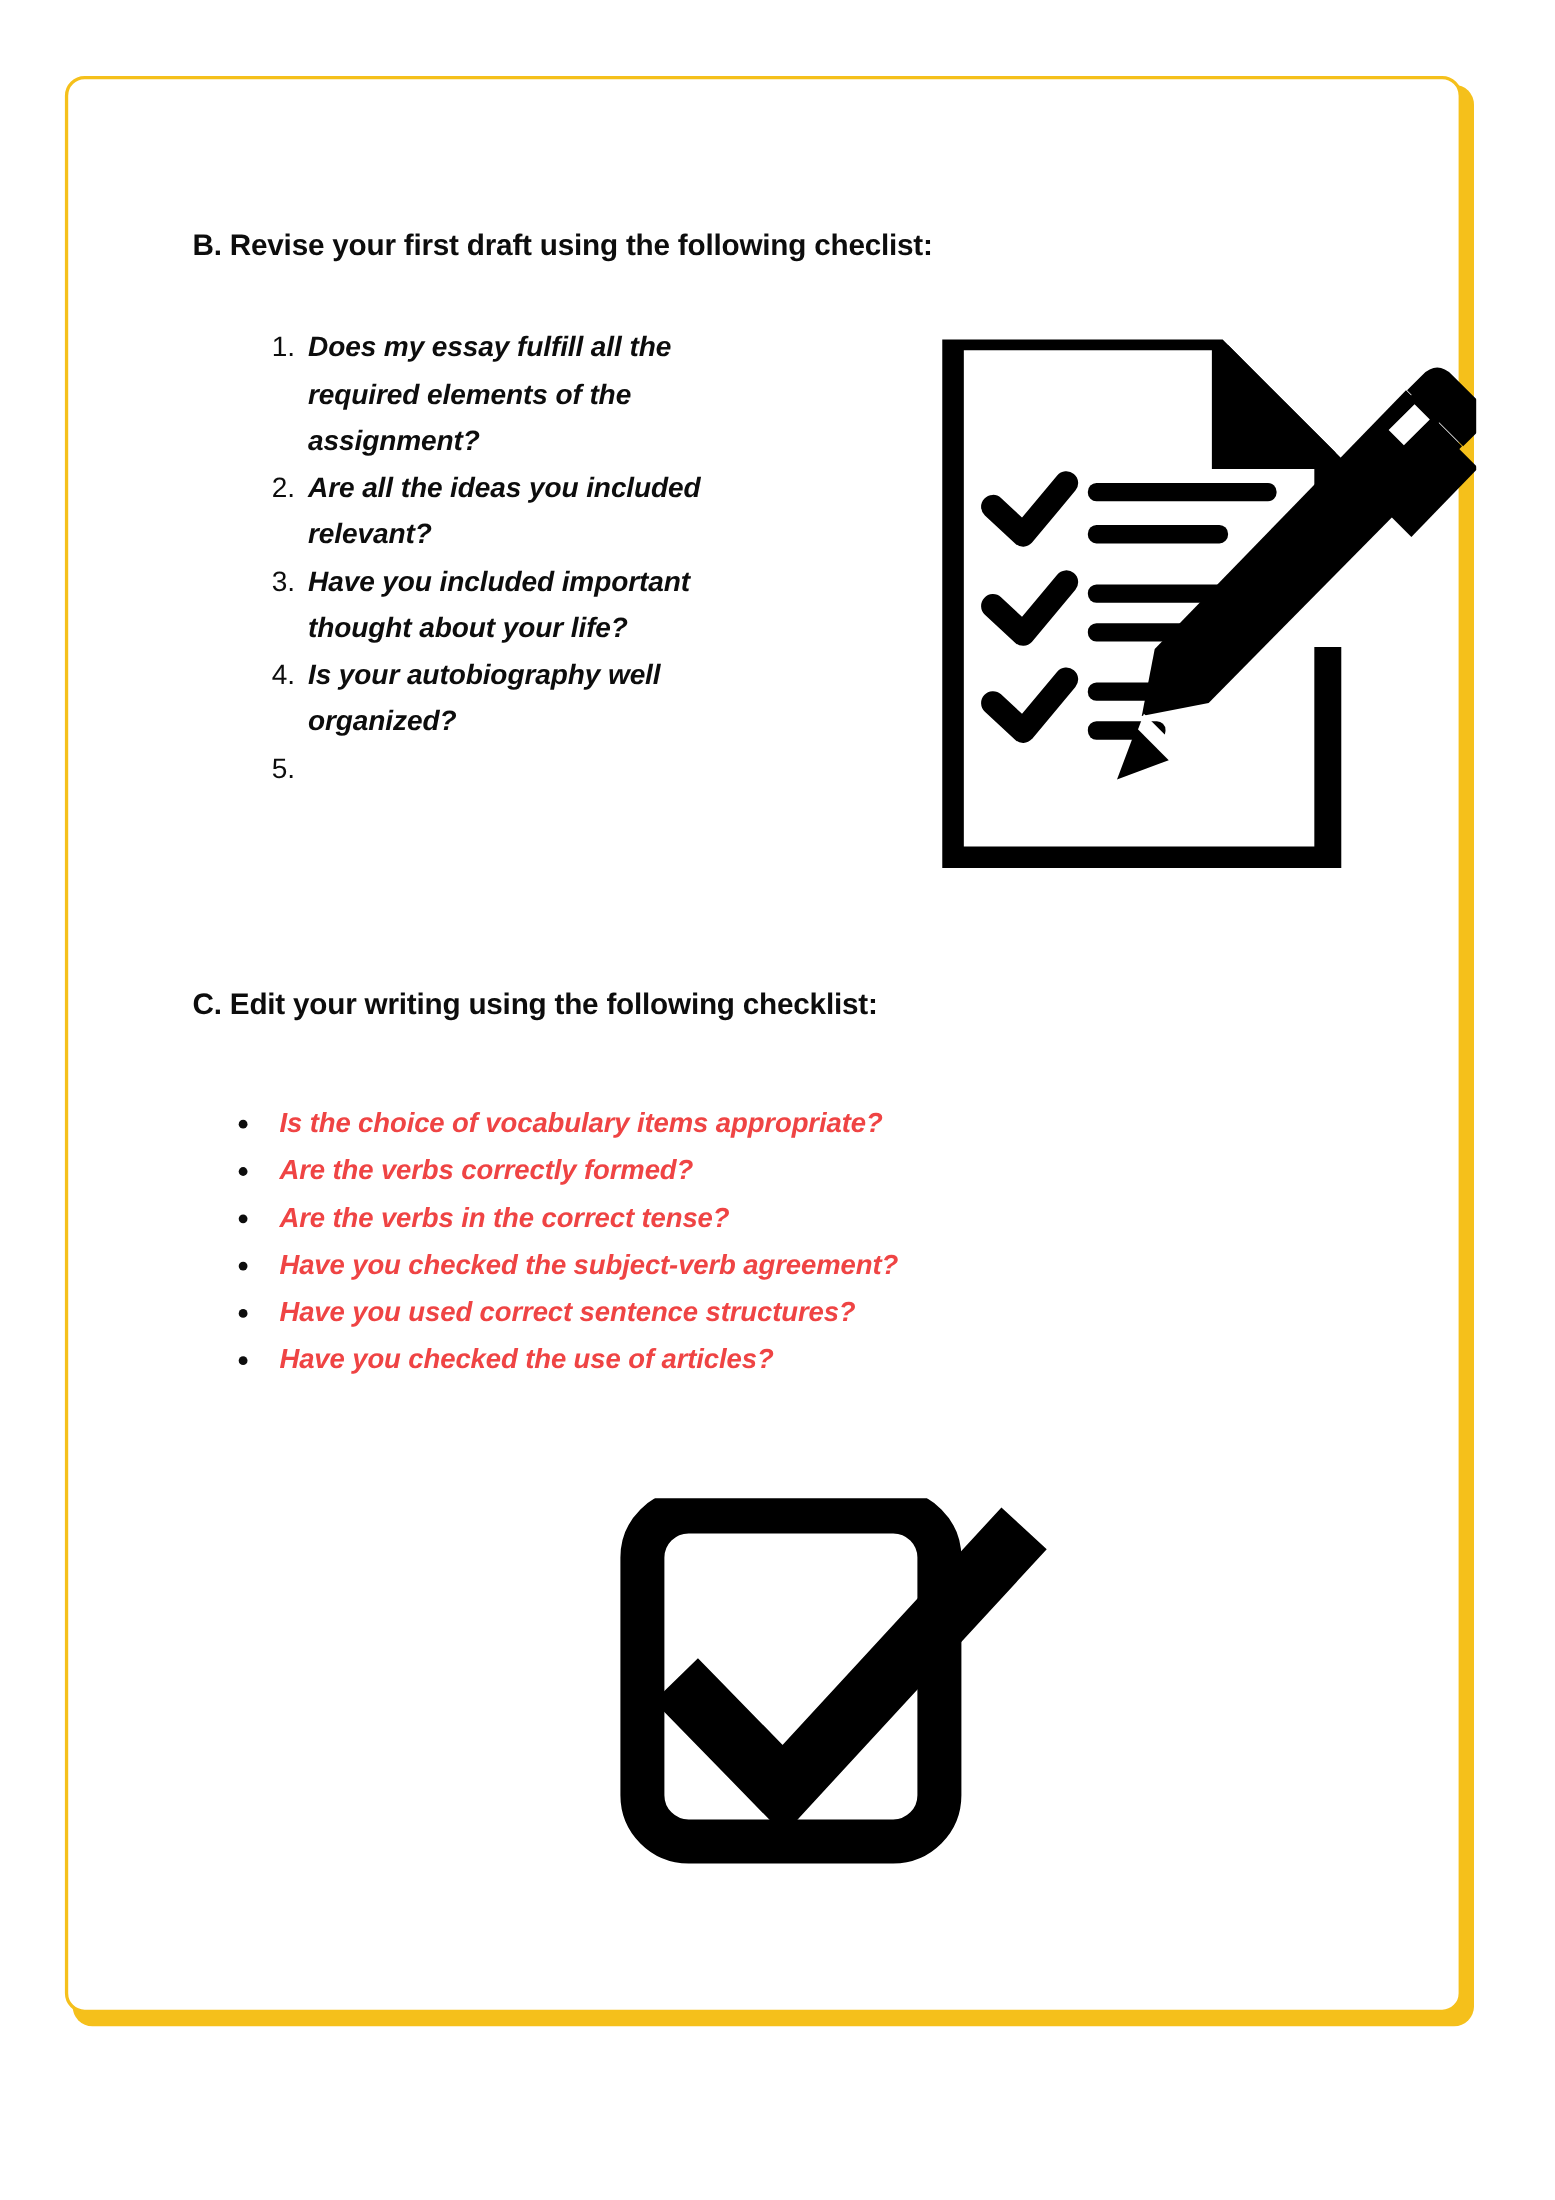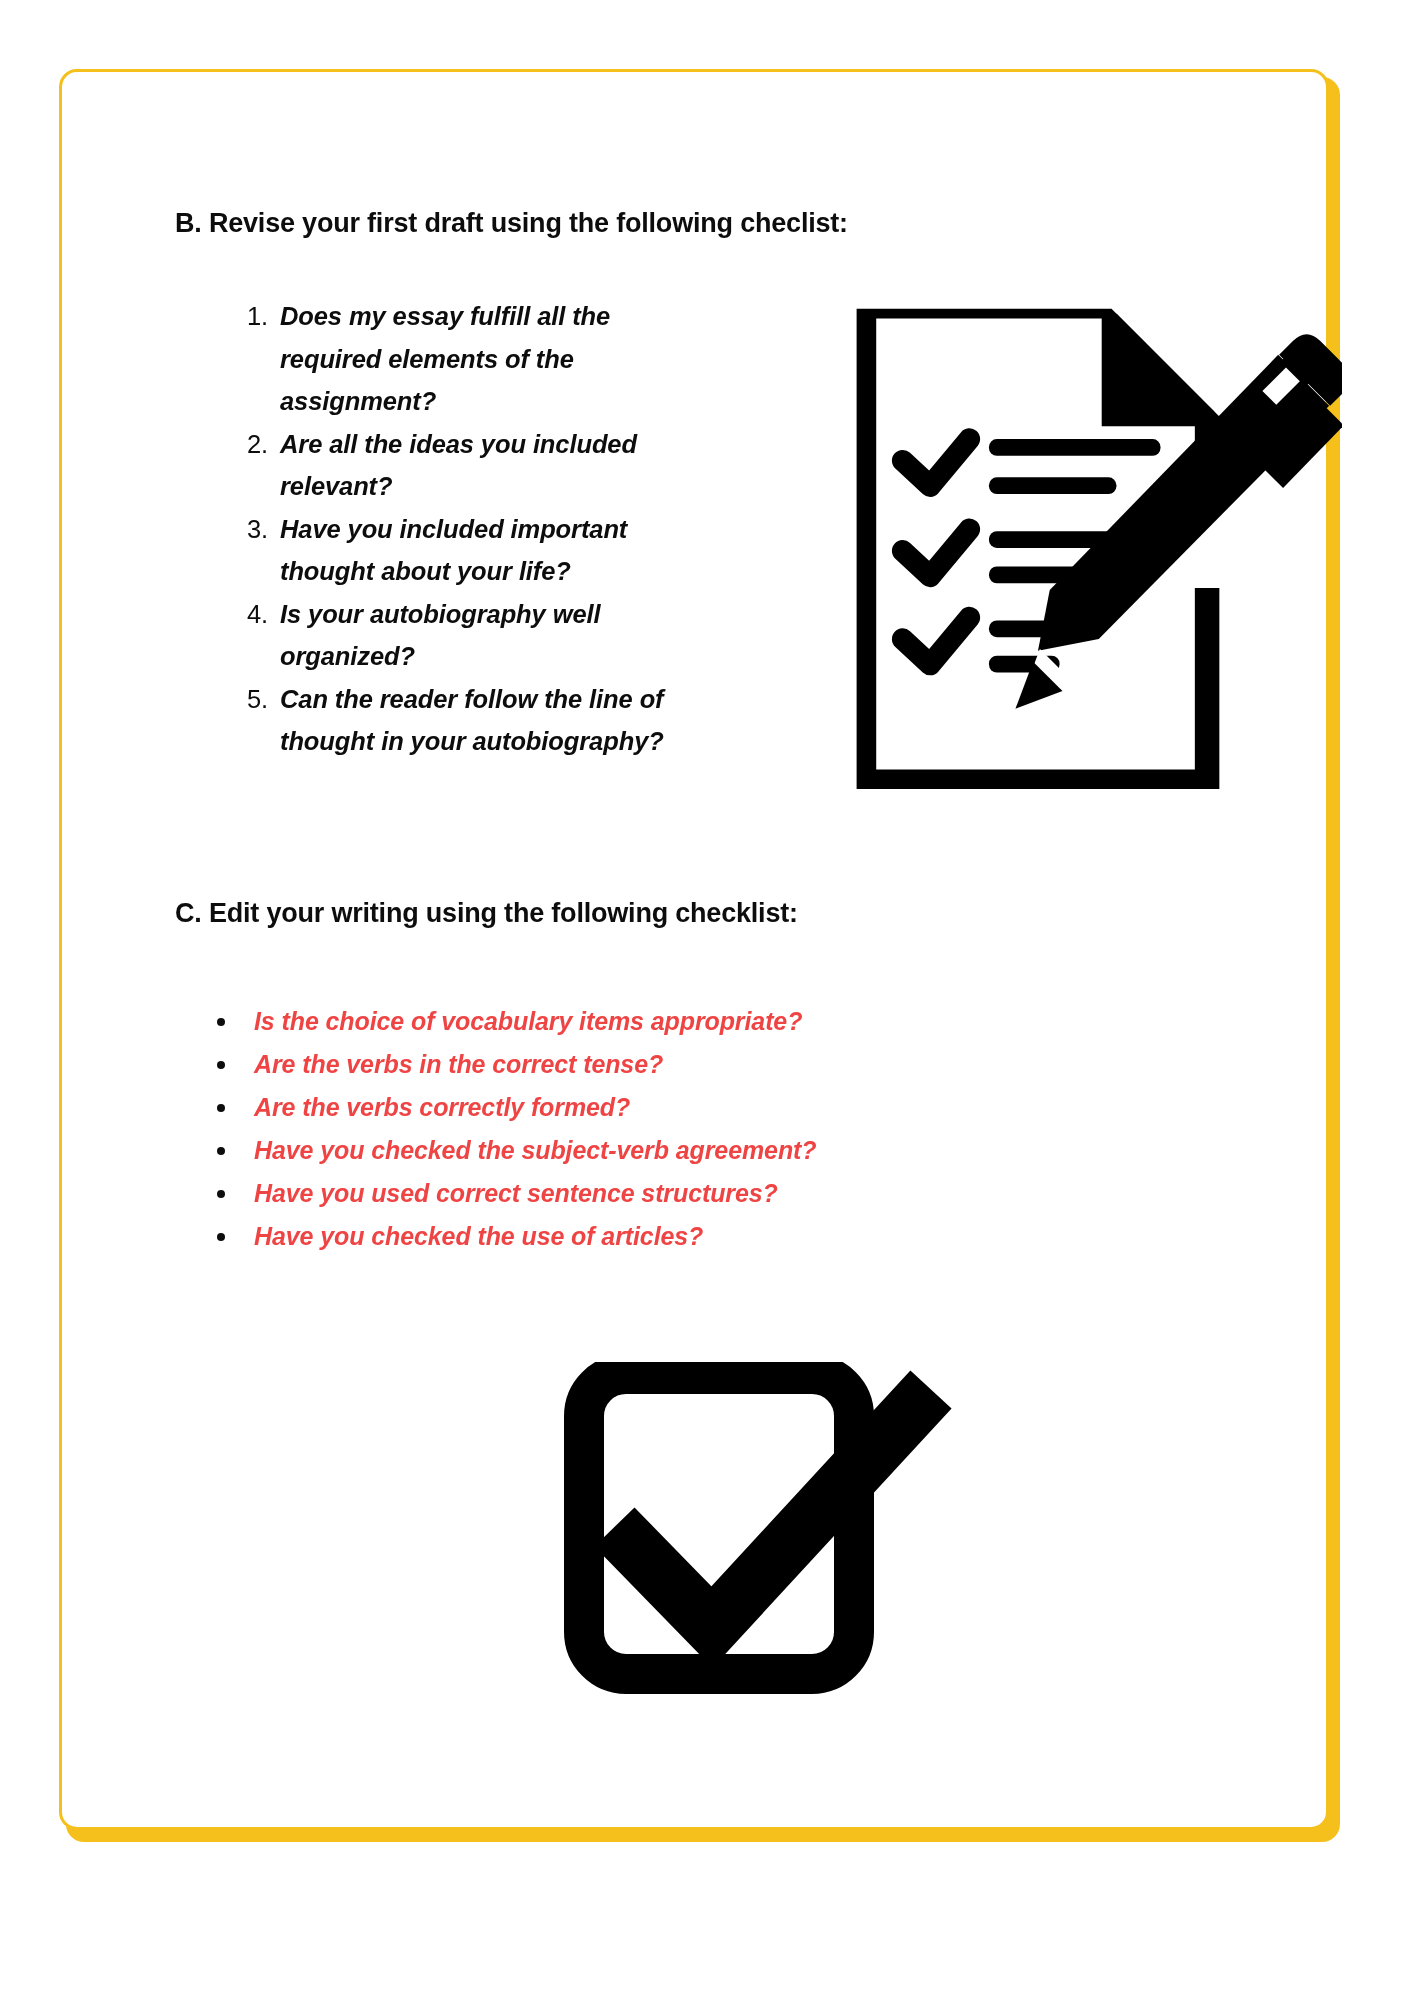--- a/index.html
+++ b/index.html
@@ -189,21 +189,20 @@
       <li>
         <span class="num">3.</span>
         <span>Have you included important thought about your life?</span>
       </li>
       <li>
         <span class="num">4.</span>
         <span>Is your autobiography well organized?</span>
       </li>
       <li>
         <span class="num">5.</span>
-        <span>Can the reader follow the line of thought in your autobiography?</span>
       </li>
     </ol>
 
     <div id="checklist-pen-illustration">
       <svg viewBox="0 0 520 510" width="510" height="500" aria-hidden="true">
 
         <path d="M25 15 H285 L395 125 V160 L370 160 V135 H275 V25 H45 V485 H370 V300 H395 V505 H25 Z" fill="#000000"></path>
         <path d="M290 20 L390 120 H290 Z" fill="#000000"></path>
 
         <path d="M72 170 l28 26 l40 -48" stroke="#000000" stroke-width="22" fill="none" stroke-linecap="round" stroke-linejoin="round"></path>
@@ -228,25 +227,25 @@
 
     <div class="section-heading" id="heading-c">C. Edit your writing using the following checklist:</div>
 
     <ul id="edit-list">
       <li>
         <span class="dot"></span>
         <span>Is the choice of vocabulary items appropriate?</span>
       </li>
       <li>
         <span class="dot"></span>
+        <span>Are the verbs correctly formed?</span>
+      </li>
+      <li>
+        <span class="dot"></span>
         <span>Are the verbs in the correct tense?</span>
-      </li>
-      <li>
-        <span class="dot"></span>
-        <span>Are the verbs correctly formed?</span>
       </li>
       <li>
         <span class="dot"></span>
         <span>Have you checked the subject-verb agreement?</span>
       </li>
       <li>
         <span class="dot"></span>
         <span>Have you used correct sentence structures?</span>
       </li>
       <li>

